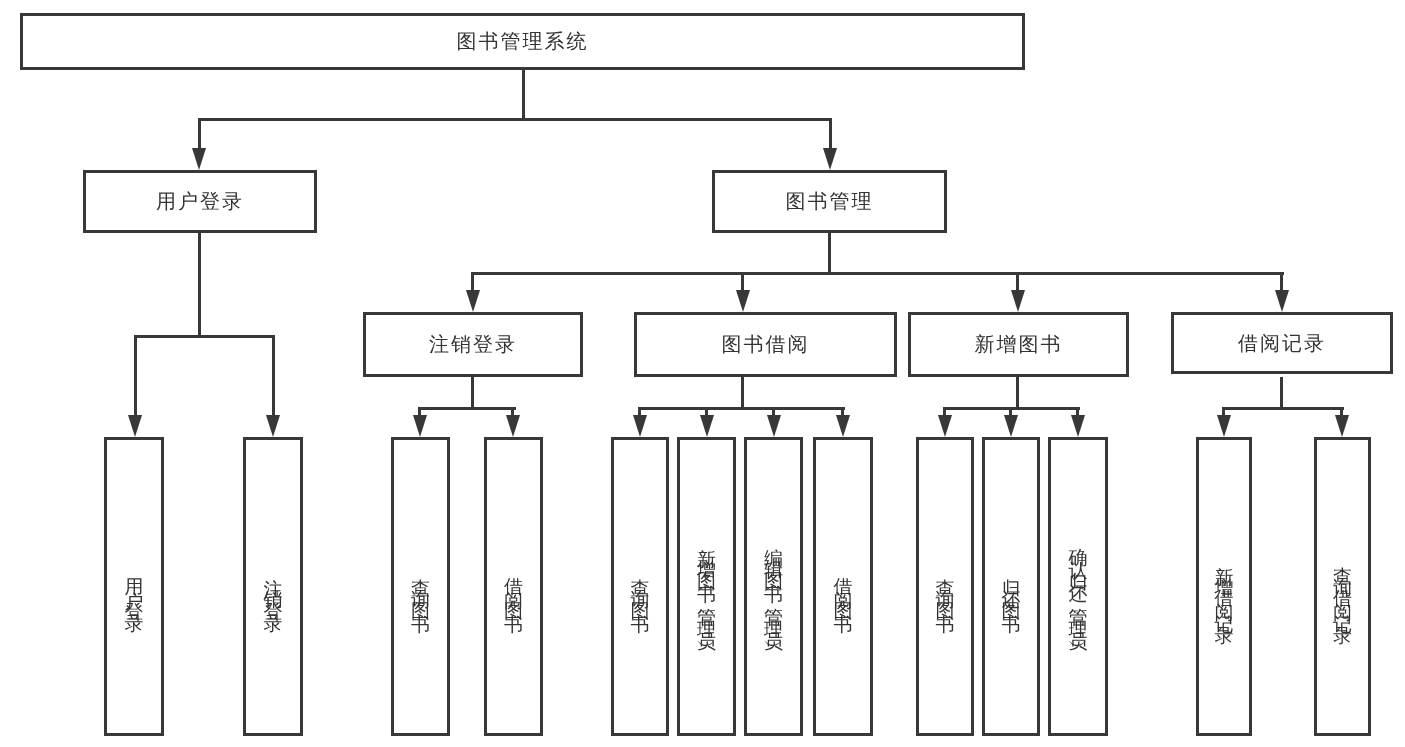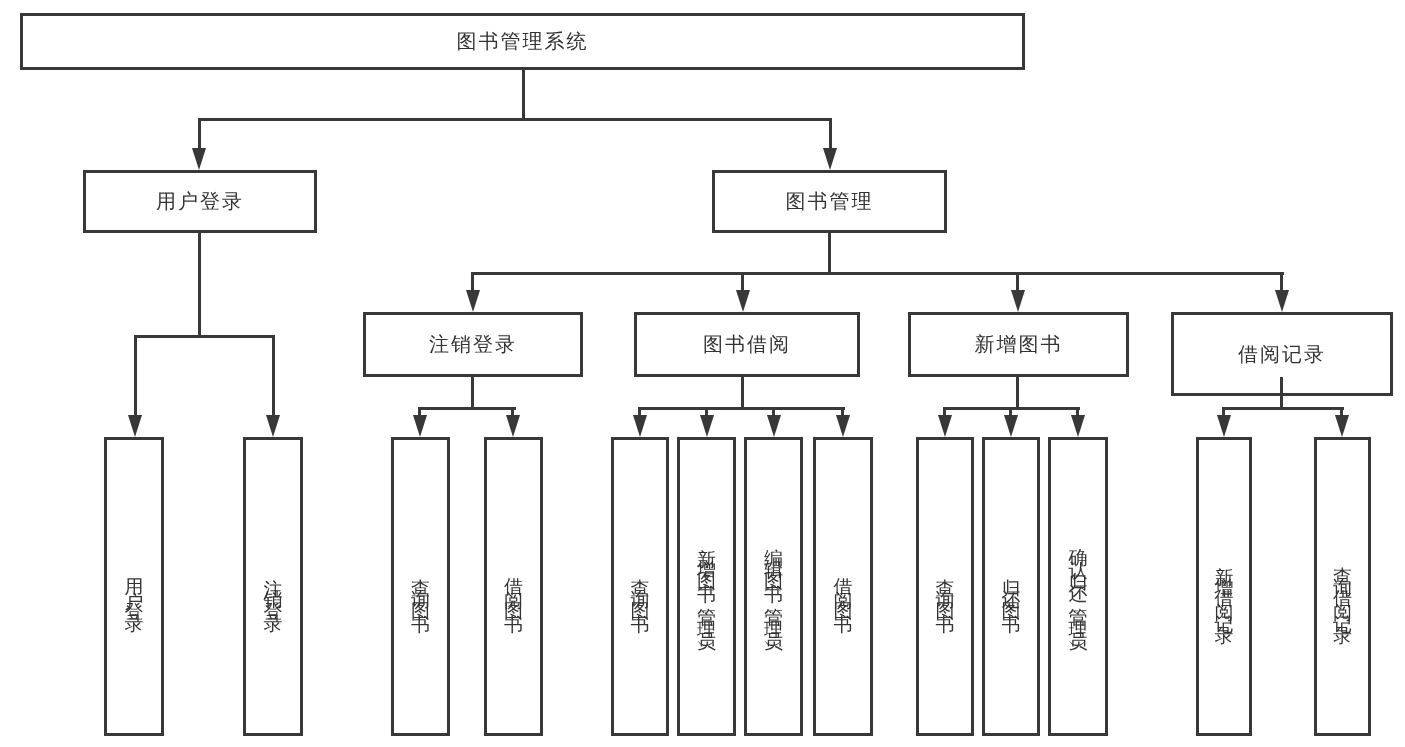--- a/index.html
+++ b/index.html
@@ -68,27 +68,27 @@
   <div class="vline" style="left:741px;top:272px;height:20px"></div>
   <div class="arrow" style="left:736px;top:290px"></div>
   <div class="vline" style="left:1016px;top:272px;height:20px"></div>
   <div class="arrow" style="left:1011px;top:290px"></div>
   <div class="vline" style="left:1280px;top:272px;height:20px"></div>
   <div class="arrow" style="left:1275px;top:290px"></div>
 
   <div class="node" style="left:363px;top:312px;width:220px;height:65px">
     <span class="lbl">注销登录</span>
   </div>
-  <div class="node" style="left:634px;top:312px;width:226px;height:65px">
+  <div class="node" style="left:634px;top:312px;width:263px;height:65px">
     <span class="lbl">图书借阅</span>
   </div>
   <div class="node" style="left:908px;top:312px;width:221px;height:65px">
     <span class="lbl">新增图书</span>
   </div>
-  <div class="node" style="left:1171px;top:312px;width:222px;height:84px">
+  <div class="node" style="left:1171px;top:312px;width:222px;height:62px">
     <span class="lbl">借阅记录</span>
   </div>
 
   <div class="vline" style="left:471px;top:377px;height:30px"></div>
   <div class="hline" style="left:418px;top:407px;width:98px"></div>
   <div class="vline" style="left:418px;top:407px;height:10px"></div>
   <div class="arrow" style="left:413px;top:415px"></div>
   <div class="vline" style="left:511px;top:407px;height:10px"></div>
   <div class="arrow" style="left:506px;top:415px"></div>
 

